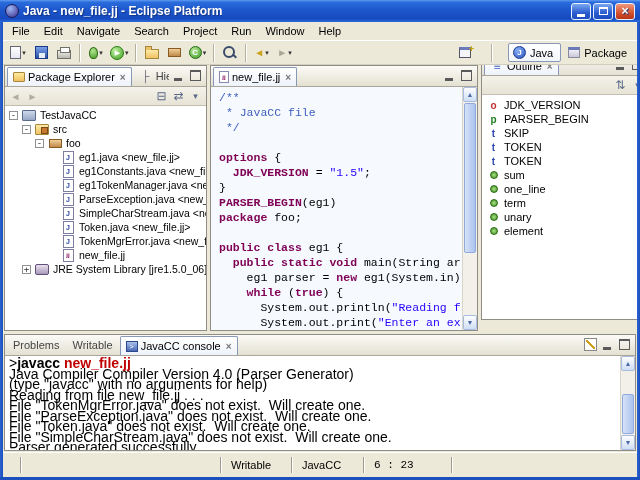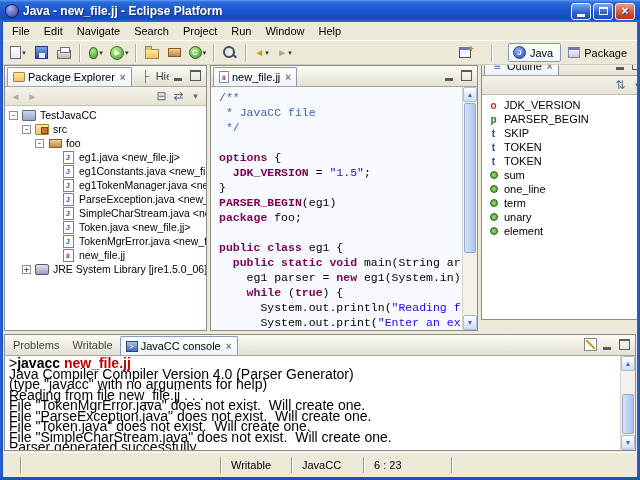--- a/index.html
+++ b/index.html
@@ -157,21 +157,21 @@
   .cn-err{color:#c00000;font-weight:bold;}
 
   
   .statusbar{position:absolute;left:3px;right:3px;top:452px;height:25px;background:#ECE9D8;border-top:1px solid #fff;display:flex;align-items:center;z-index:30;}
   .sdiv{width:2px;height:16px;border-left:1px solid #9e9a8c;border-right:1px solid #fff;margin:0 1px;flex:0 0 auto;}
   .sfield{height:20px;display:flex;align-items:center;padding:0 8px;white-space:nowrap;overflow:hidden;}
   .sf-0{width:14px;}
   .sf-1{width:196px;}
   .sf-2{width:67px;}
   .sf-3{width:68px;}
-  .sf-4{width:84px;}
+  .sf-4{width:84px;font-family:Liberation Mono, monospace;}
   .sf-5{flex:1;}
 
   .sash{position:absolute;z-index:5;background:transparent;}
 </style>
 </head>
 <body>
 
 <div class="window">
 
   <div class="frame" id="frame-left"></div>

